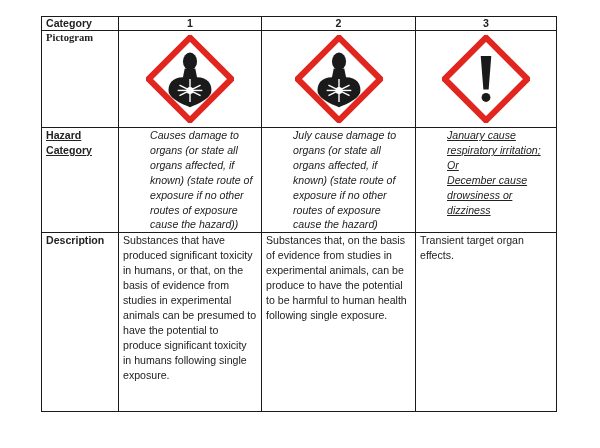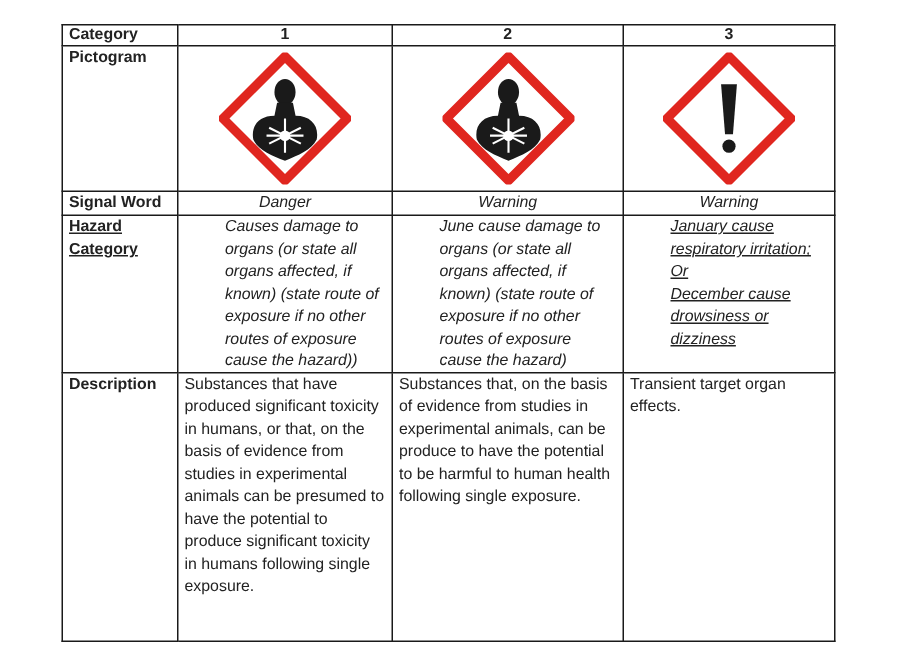--- a/index.html
+++ b/index.html
@@ -12,21 +12,21 @@
   }
   table.ghs td, table.ghs th {
     border: 1.6px solid #1a1a1a; vertical-align: top; padding: 0 4px;
   }
   col.c0 { width: 77px; }
   col.c1 { width: 143px; }
   col.c2 { width: 154px; }
   col.c3 { width: 141px; }
   th { font-weight: bold; text-align: center; height: 13px; line-height: 13px; }
   th.rowhead, td.rowhead { text-align: left; font-weight: bold; }
-  tr.pict td { height: 96px; }
+  tr.pict td { height: 96px; font-family: Liberation Serif, serif; }
   tr.signal td { height: 15px; line-height: 15px; }
   tr.signal td.val { text-align: center; font-style: italic; }
   tr.hazard td { height: 103px; }
   tr.hazard td.val { font-style: italic; padding-left: 31px; }
   tr.desc td { height: 178px; }
   .pict-wrap { display: flex; justify-content: center; align-items: center; height: 96px; }
   .line { display: block; text-decoration: underline; }
 </style>
 </head>
 <body>
@@ -84,34 +84,28 @@
       <div class="pict-wrap">
         <svg width="88" height="88" viewBox="0 0 100 100">
           <polygon points="50,3 97,50 50,97 3,50" fill="#fff" stroke="#e0261f" stroke-width="7"></polygon>
           <path d="M44,24 L56,24 L53,62 L47,62 Z" fill="#1a1a1a"></path>
           <circle cx="50" cy="71" r="5" fill="#1a1a1a"></circle>
         </svg>
       </div>
     </td>
   </tr>
 
-  <tr class="signal">
-    <td class="rowhead">Signal Word</td>
-    <td class="val">Danger</td>
-    <td class="val">Warning</td>
-    <td class="val">Warning</td>
-  </tr>
 
   <tr class="hazard">
     <td class="rowhead">
       <span class="line">Hazard</span>
       <span class="line">Category</span>
     </td>
     <td class="val">Causes damage to organs (or state all organs affected, if known) (state route of exposure if no other routes of exposure cause the hazard))</td>
-    <td class="val">June cause damage to organs (or state all organs affected, if known) (state route of exposure if no other routes of exposure cause the hazard)</td>
+    <td class="val">July cause damage to organs (or state all organs affected, if known) (state route of exposure if no other routes of exposure cause the hazard)</td>
     <td class="val">
       <span class="line">January cause respiratory irritation;</span>
       <span class="line">Or</span>
       <span class="line">December cause drowsiness or dizziness</span>
     </td>
   </tr>
 
   <tr class="desc">
     <td class="rowhead">Description</td>
     <td>Substances that have produced significant toxicity in humans, or that, on the basis of evidence from studies in experimental animals can be presumed to have the potential to produce significant toxicity in humans following single exposure.</td>

